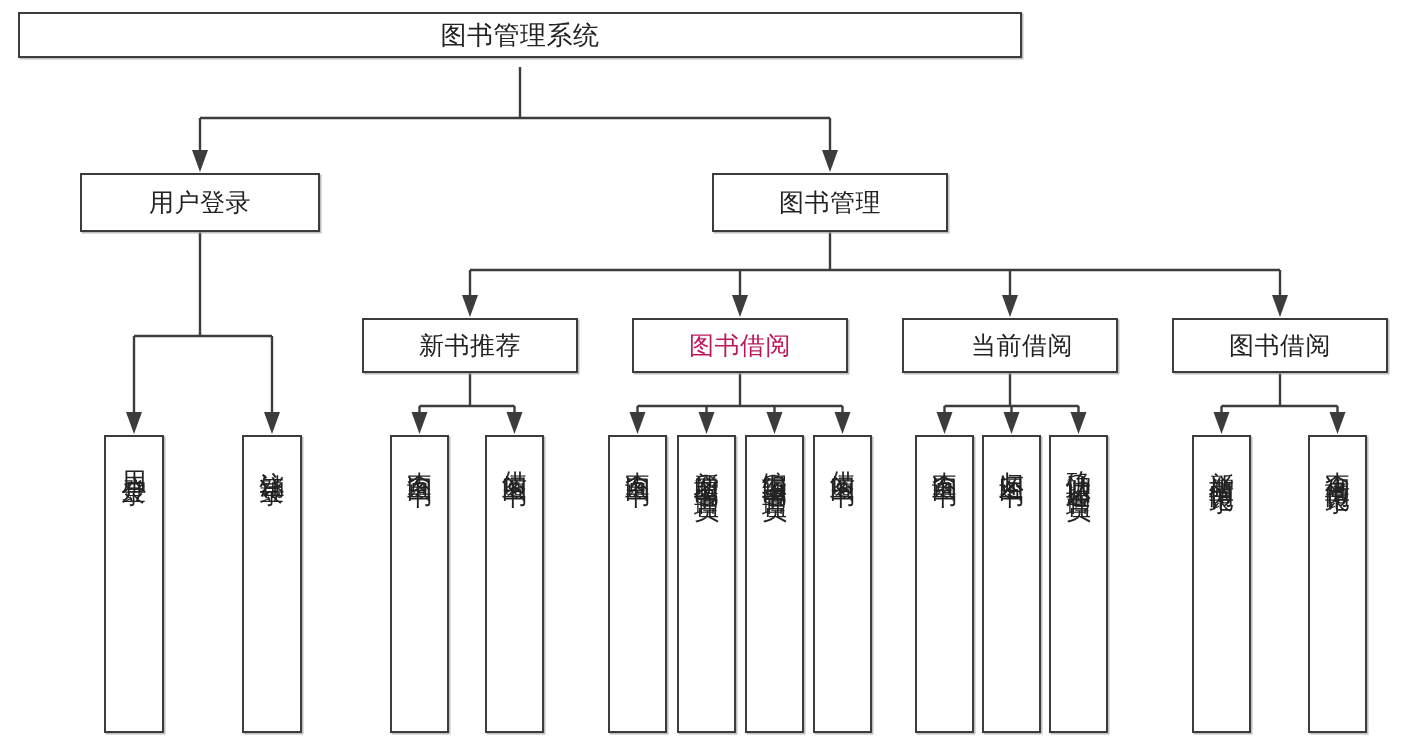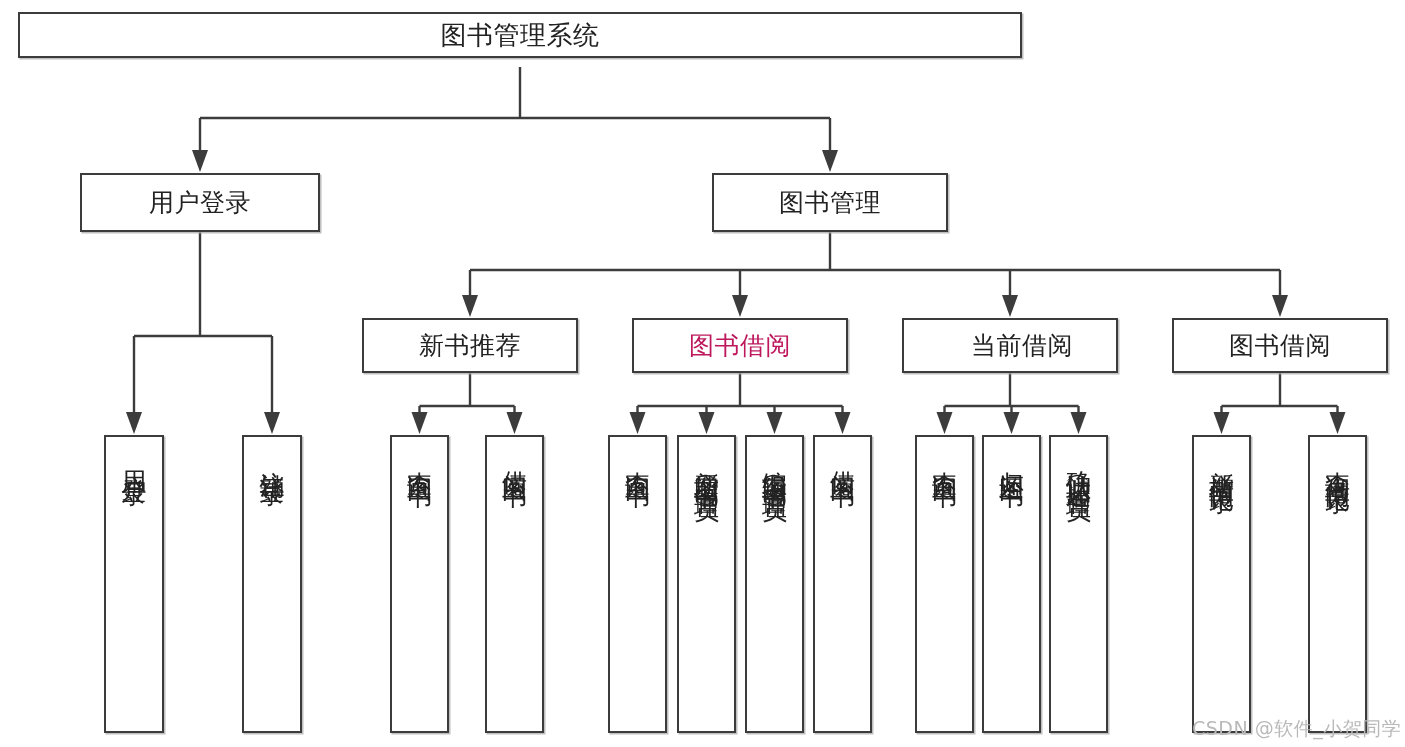--- a/index.html
+++ b/index.html
@@ -180,14 +180,13 @@
       <div class="node vertical" style="left: 1049px; top: 435px; width: 59px; height: 298px; border-color: rgb(60, 60, 60);">
         <span class="label" style="color: rgb(34, 34, 34);">确认归还（管理员）</span>
       </div>
       <div class="node vertical" style="left: 1192px; top: 435px; width: 59px; height: 298px; border-color: rgb(60, 60, 60);">
         <span class="label" style="color: rgb(34, 34, 34);">新增借阅记录</span>
       </div>
       <div class="node vertical" style="left: 1308px; top: 435px; width: 59px; height: 298px; border-color: rgb(60, 60, 60);">
         <span class="label" style="color: rgb(34, 34, 34);">查询借阅记录</span>
       </div>
     </div>
-  <div class="watermark" style="left: 1192px; top: 716px; color: rgb(185, 185, 185);">CSDN @软件_小贺同学</div>
 </div>
 
 </body></html>

